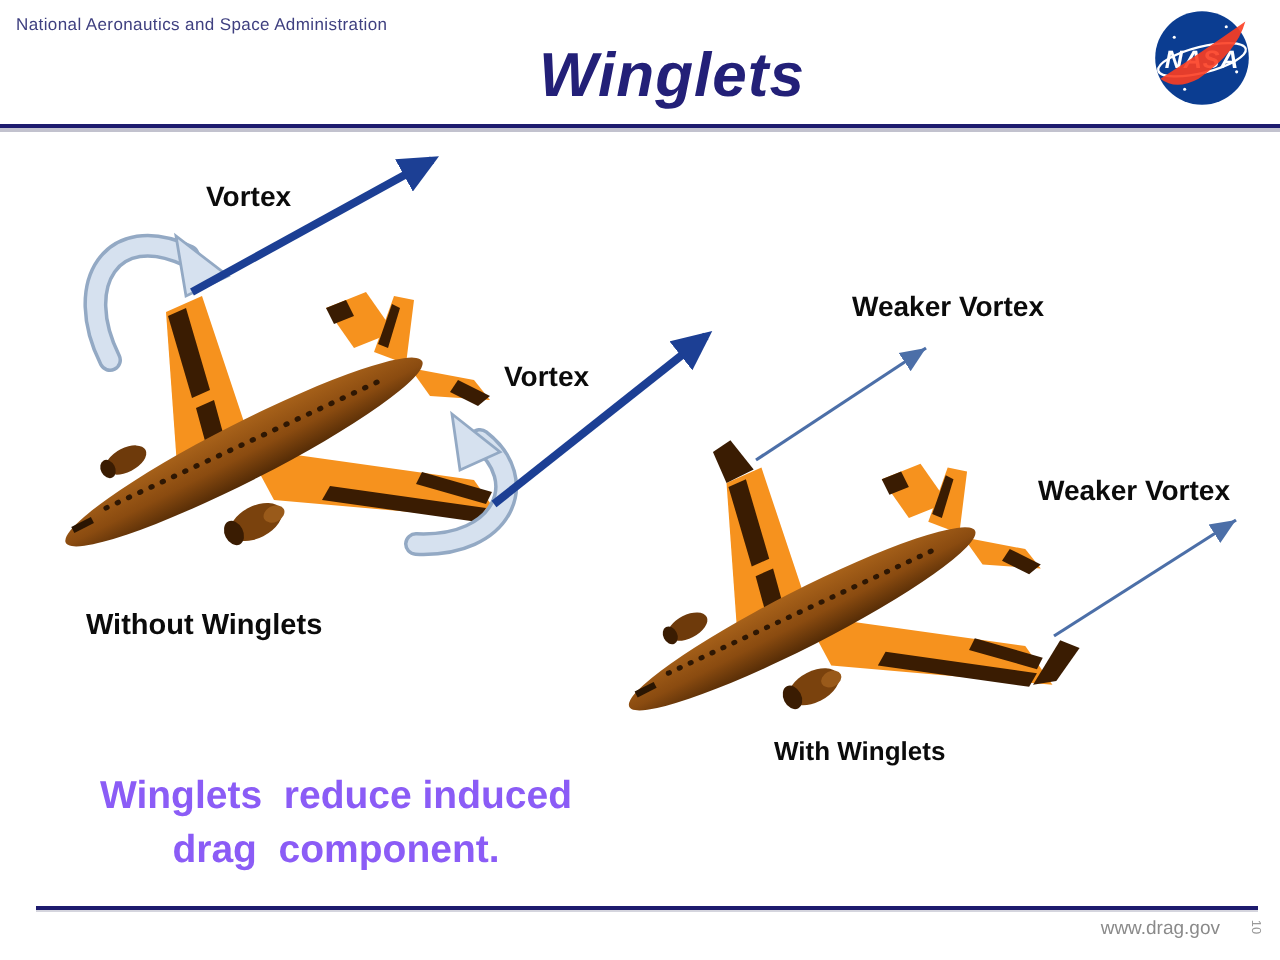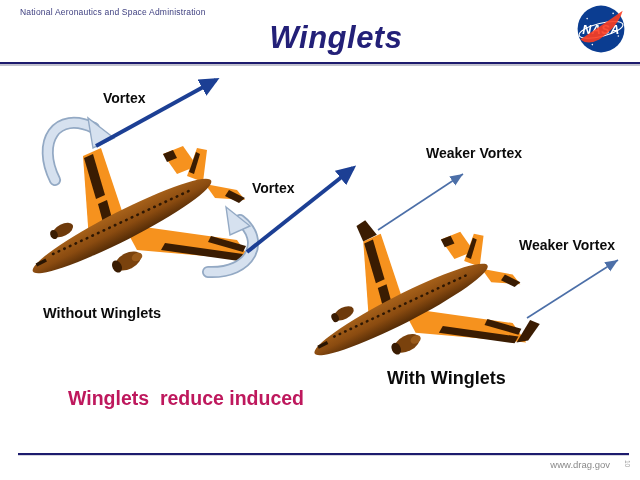--- a/index.html
+++ b/index.html
@@ -1,38 +1,38 @@
 <!DOCTYPE html>
 <html><head>
 <meta charset="utf-8">
 <style>
   html,body{margin:0;padding:0;}
   body{width:640px;height:480px;background:#ffffff;font-family:"Liberation Sans",sans-serif;overflow:hidden;}
   .slide{position:relative;width:640px;height:480px;background:#ffffff;overflow:hidden;}
 
   
-  .agency{position:absolute;left:20px;top:7px;font-size:8.5px;color:#3f4080;letter-spacing:.2px;}
+  .agency{position:absolute;left:8px;top:7px;font-size:8.5px;color:#3f4080;letter-spacing:.2px;}
   .title{position:absolute;left:0;top:20px;width:672px;text-align:center;
          font-size:31px;font-weight:bold;font-style:italic;color:#232078;letter-spacing:.5px;}
   .header-rule{position:absolute;left:0;right:0;top:62px;height:2px;background:#1d1b6e;
                box-shadow:0 2px 0 #c2c2ce;}
   .nasa-logo{position:absolute;right:13px;top:3px;width:52px;height:52px;}
 
   
   .lbl{position:absolute;font-weight:bold;color:#0b0b0b;font-size:14px;white-space:nowrap;}
   .lbl-vortex-top{left:103px;top:90px;}
   .lbl-vortex-side{left:252px;top:180px;}
   .lbl-weaker-top{left:426px;top:145px;}
   .lbl-weaker-side{left:519px;top:237px;}
   .lbl-without{left:43px;top:305px;font-size:14.5px;}
-  .lbl-with{left:387px;top:368px;font-size:18px;text-align:right;}
+  .lbl-with{left:387px;top:368px;font-size:13px;text-align:right;}
 
   
-  .callout{position:absolute;left:36px;top:385px;width:300px;text-align:center;
-           color:#be185d;font-size:19.5px;font-weight:bold;line-height:1.4;}
+  .callout{position:absolute;left:18px;top:385px;width:300px;text-align:center;
+           color:#8b5cf6;font-size:19.5px;font-weight:bold;line-height:1.4;}
   .callout div{white-space:pre-wrap;}
 
   
   .footer-rule{position:absolute;left:18px;right:11px;top:453px;height:2px;background:#1d1b6e;
                box-shadow:0 1px 0 #d5d5de;}
   .footer-url{position:absolute;right:30px;top:459px;font-size:9.5px;color:#8a8a8a;}
   .footer-page{position:absolute;right:9px;top:460px;font-size:6.5px;color:#9a9a9a;
                transform:rotate(90deg);transform-origin:center;}
 
   .art{position:absolute;left:0;top:0;width:640px;height:480px;}
@@ -139,19 +139,20 @@
 
   <div class="lbl lbl-vortex-top">Vortex</div>
   <div class="lbl lbl-vortex-side">Vortex</div>
   <div class="lbl lbl-weaker-top">Weaker Vortex</div>
   <div class="lbl lbl-weaker-side">Weaker Vortex</div>
   <div class="lbl lbl-without">Without Winglets</div>
   <div class="lbl lbl-with">With Winglets</div>
 
   <div class="callout">
     <div>Winglets  reduce induced</div>
+    <div>drag  component.</div>
   </div>
 
   <div class="footer-rule"></div>
   <div class="footer-url">www.drag.gov</div>
   <div class="footer-page">10</div>
 
 </div>
 
 </body></html>

